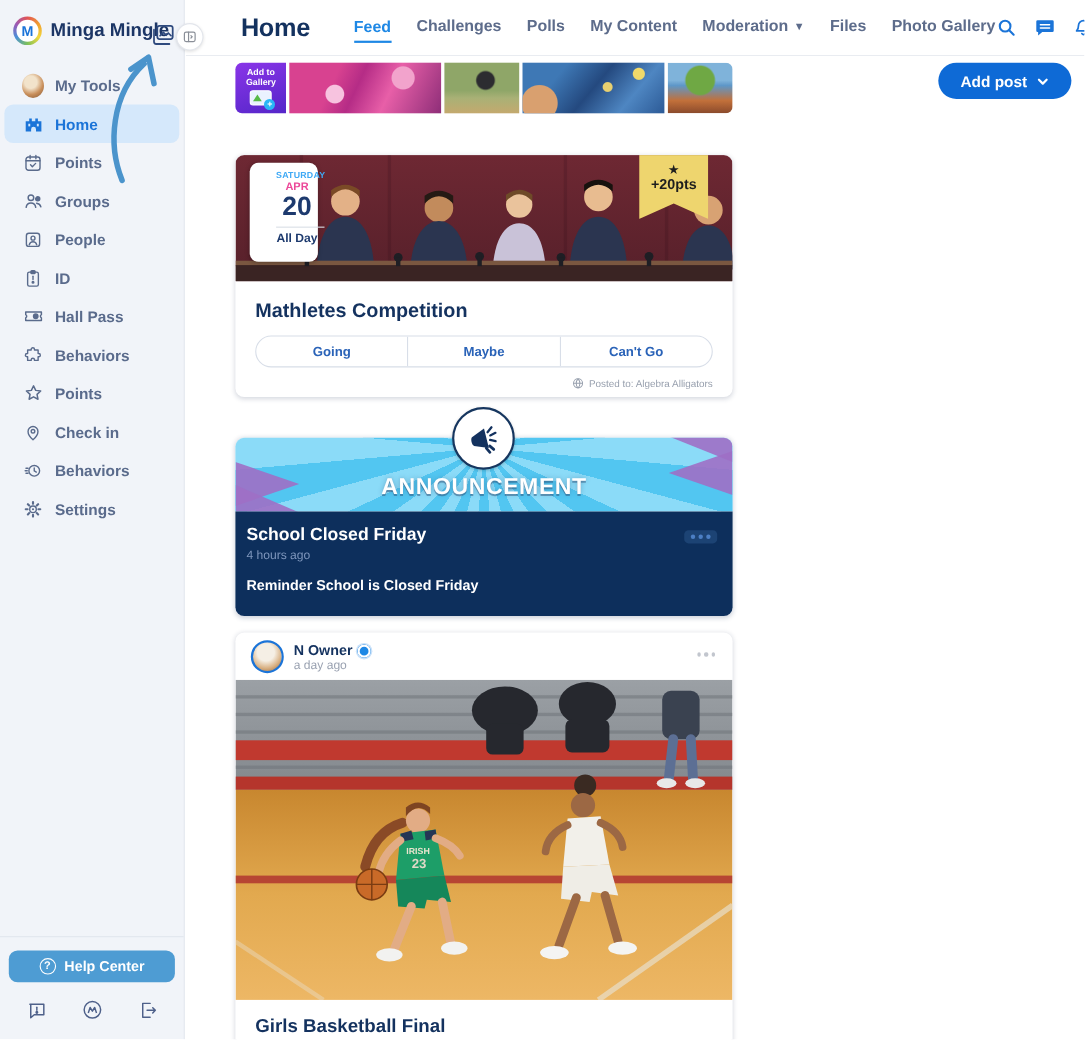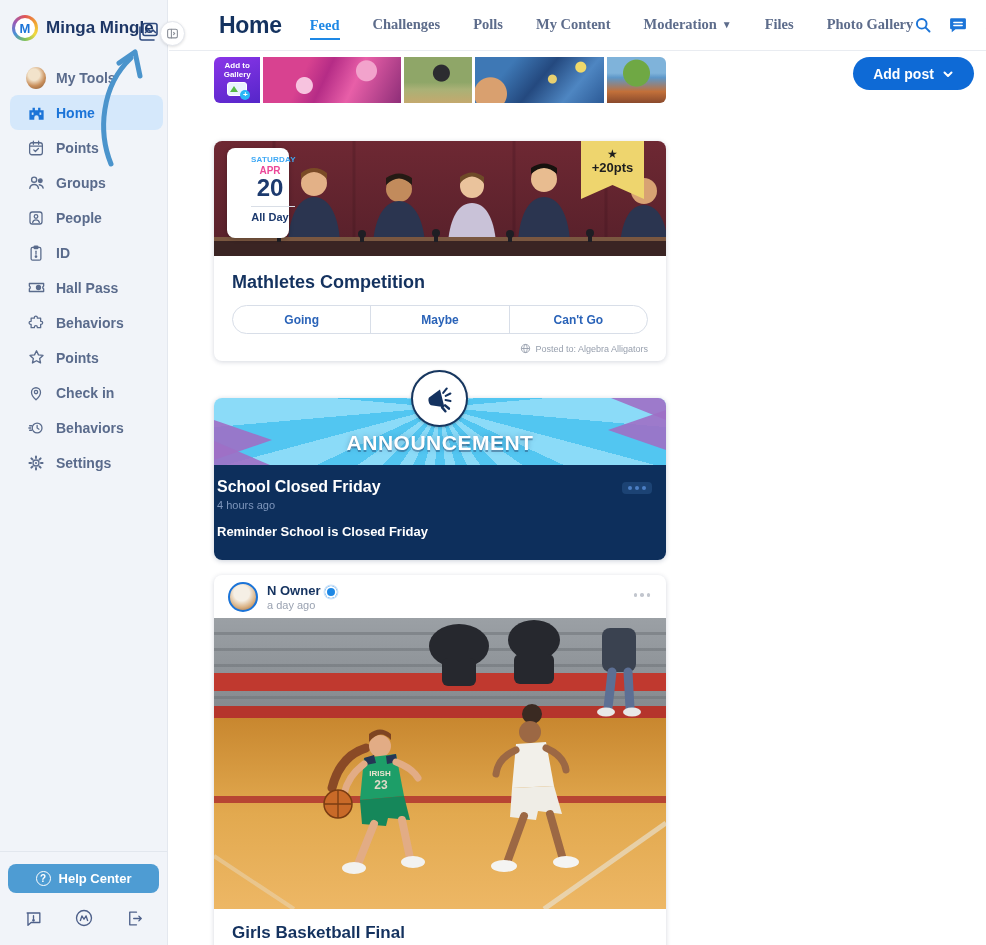--- a/index.html
+++ b/index.html
@@ -14,21 +14,21 @@
   .logo { width:26px; height:26px; border-radius:50%;
           background:conic-gradient(#E25555,#F0A030,#F2D93E,#7EC15A,#4A90D9,#9B59B6,#E25555);
           display:flex; align-items:center; justify-content:center; }
   .logo-inner { width:20px; height:20px; border-radius:50%; background:#fff; color:#1B74D8;
           font-weight:800; font-size:13px; display:flex; align-items:center; justify-content:center; }
   .brand { margin-left:8px; font-size:17px; font-weight:800; color:#1D3666; }
   .sb-gallery-btn { position:absolute; left:136px; top:20px; width:24px; height:24px; cursor:pointer; }
   .sb-toggle { position:absolute; left:160px; top:21px; width:25px; height:25px; border-radius:50%;
           background:#fff; border:1px solid #E3E6EC; box-shadow:0 1px 3px rgba(0,0,0,.12);
           display:flex; align-items:center; justify-content:center; z-index:5; }
-  .nav { margin-top:4px;padding-left:6px; }
+  .nav { margin-top:4px; }
   .nav-item { position:relative; display:flex; align-items:center; height:35px; padding-left:20px;
           color:#5A6B8C; font-size:14px; font-weight:600; cursor:pointer; }
   .nav-item .ic { width:20px; height:20px; margin-right:10px; display:flex; align-items:center; justify-content:center; }
   .nav-item.active { background:#D5E8FB; margin:0 4px; padding-left:16px; border-radius:8px; color:#1B74D8; font-weight:800; }
   .avatar-sm { width:22px; height:22px; border-radius:50%;
           background:radial-gradient(circle at 40% 35%, #F2E3CB 0 30%, #C98F5B 60%, #7E5230); }
   .sb-bottom { position:absolute; left:0; bottom:0; width:100%; }
   .sb-div { height:1px; background:#E2E7EE; margin:0 0 12px 0; }
   .help-btn { margin:0 8px; height:29px; border-radius:8px; background:#4E9CD3; color:#fff;
           display:flex; align-items:center; justify-content:center; gap:8px;
@@ -36,21 +36,21 @@
   .help-q { width:15px; height:15px; border-radius:50%; border:1.5px solid #fff; font-size:10px;
           display:flex; align-items:center; justify-content:center; font-weight:700; }
   .sb-foot { display:flex; justify-content:space-between; padding:14px 22px 0 22px; height:52px; }
   .sb-foot .fic { width:22px; height:22px; cursor:pointer; display:flex; align-items:center; justify-content:center; }
   .annot-arrow { position:absolute; left:0; top:0; pointer-events:none; z-index:6; }
 
   
   .topbar { position:absolute; left:169px; top:0; width:817px; height:51px; background:#fff;
           border-bottom:1px solid #E9ECF1; display:flex; align-items:center; padding-left:50px; }
   .tb-title { font-size:23px; font-weight:800; color:#14325F; letter-spacing:-.3px; }
-  .tabs { display:flex; align-items:center; gap:33px; margin-left:28px;font-family:Liberation Serif, serif; }
+  .tabs { display:flex; align-items:center; gap:23px; margin-left:40px; }
   .tab { font-size:14.5px; font-weight:600; color:#5D6C8B; cursor:pointer; padding-bottom:2px;
          display:flex; align-items:center; gap:5px; white-space:nowrap; }
   .tab.active { color:#1E88E5; border-bottom:2.5px solid #1E88E5; padding-bottom:4px; margin-bottom:-6.5px; }
   .chev { font-size:10px; color:#5D6C8B; }
   .tb-icons { margin-left:auto; display:flex; align-items:center; gap:15px; padding-right:14px; }
   .tb-ic { width:20px; height:20px; cursor:pointer; position:relative; }
 
   
   .content { position:absolute; left:169px; top:51px; width:817px; height:894px; background:#fff; }
   .card { position:absolute; background:#fff; border-radius:8px;
@@ -120,21 +120,21 @@
   .ann-banner { position:relative; height:67px; border-radius:8px 8px 0 0; overflow:hidden;
         background:repeating-conic-gradient(from 255deg at 50% 14%, #52C6F1 0 10deg, #8BDBF8 10deg 20deg);
         display:flex; align-items:flex-end; justify-content:center; }
   .wedge { position:absolute; background:#9E6FC5; opacity:.9; }
   .wedge.l { left:0; top:22px; width:58px; height:40px; clip-path:polygon(0 0,0 100%,100% 50%); }
   .wedge.r { right:0; top:12px; width:58px; height:40px; clip-path:polygon(100% 0,100% 100%,0 50%); }
   .wedge.bl { left:0; bottom:-6px; width:70px; height:30px; clip-path:polygon(0 0,0 100%,100% 100%); }
   .wedge.tr { right:0; top:-6px; width:70px; height:28px; clip-path:polygon(0 0,100% 0,100% 100%); }
   .ann-word { position:relative; z-index:2; color:#fff; font-size:21px; font-weight:800; letter-spacing:.5px;
         margin-bottom:10px; text-shadow:0 2px 0 rgba(40,70,110,.45), 0 0 5px rgba(40,70,110,.35); }
-  .ann-body { position:relative; height:95px; background:#0D2F5C; border-radius:0 0 8px 8px; padding:13px 3px 0; }
+  .ann-body { position:relative; height:95px; background:#0D2F5C; border-radius:0 0 8px 8px; padding:13px 10px 0; }
   .ann-title { color:#fff; font-size:16px; font-weight:800; }
   .ann-time { color:#7E96BC; font-size:11px; margin-top:3px; }
   .ann-text { color:#fff; font-size:13px; font-weight:600; margin-top:13px; }
   .ann-menu { position:absolute; right:14px; top:17px; background:#1C4374; border-radius:4px;
         padding:4px 6px; display:flex; gap:3px; cursor:pointer; }
   .ann-menu i { width:4px; height:4px; border-radius:50%; background:#4C7FC4; }
 
   
   .post-card { left:45px; top:524px; width:452px; height:382px; overflow:hidden; }
   .post-head { position:relative; height:43px; display:flex; align-items:center; padding-left:14px; }

